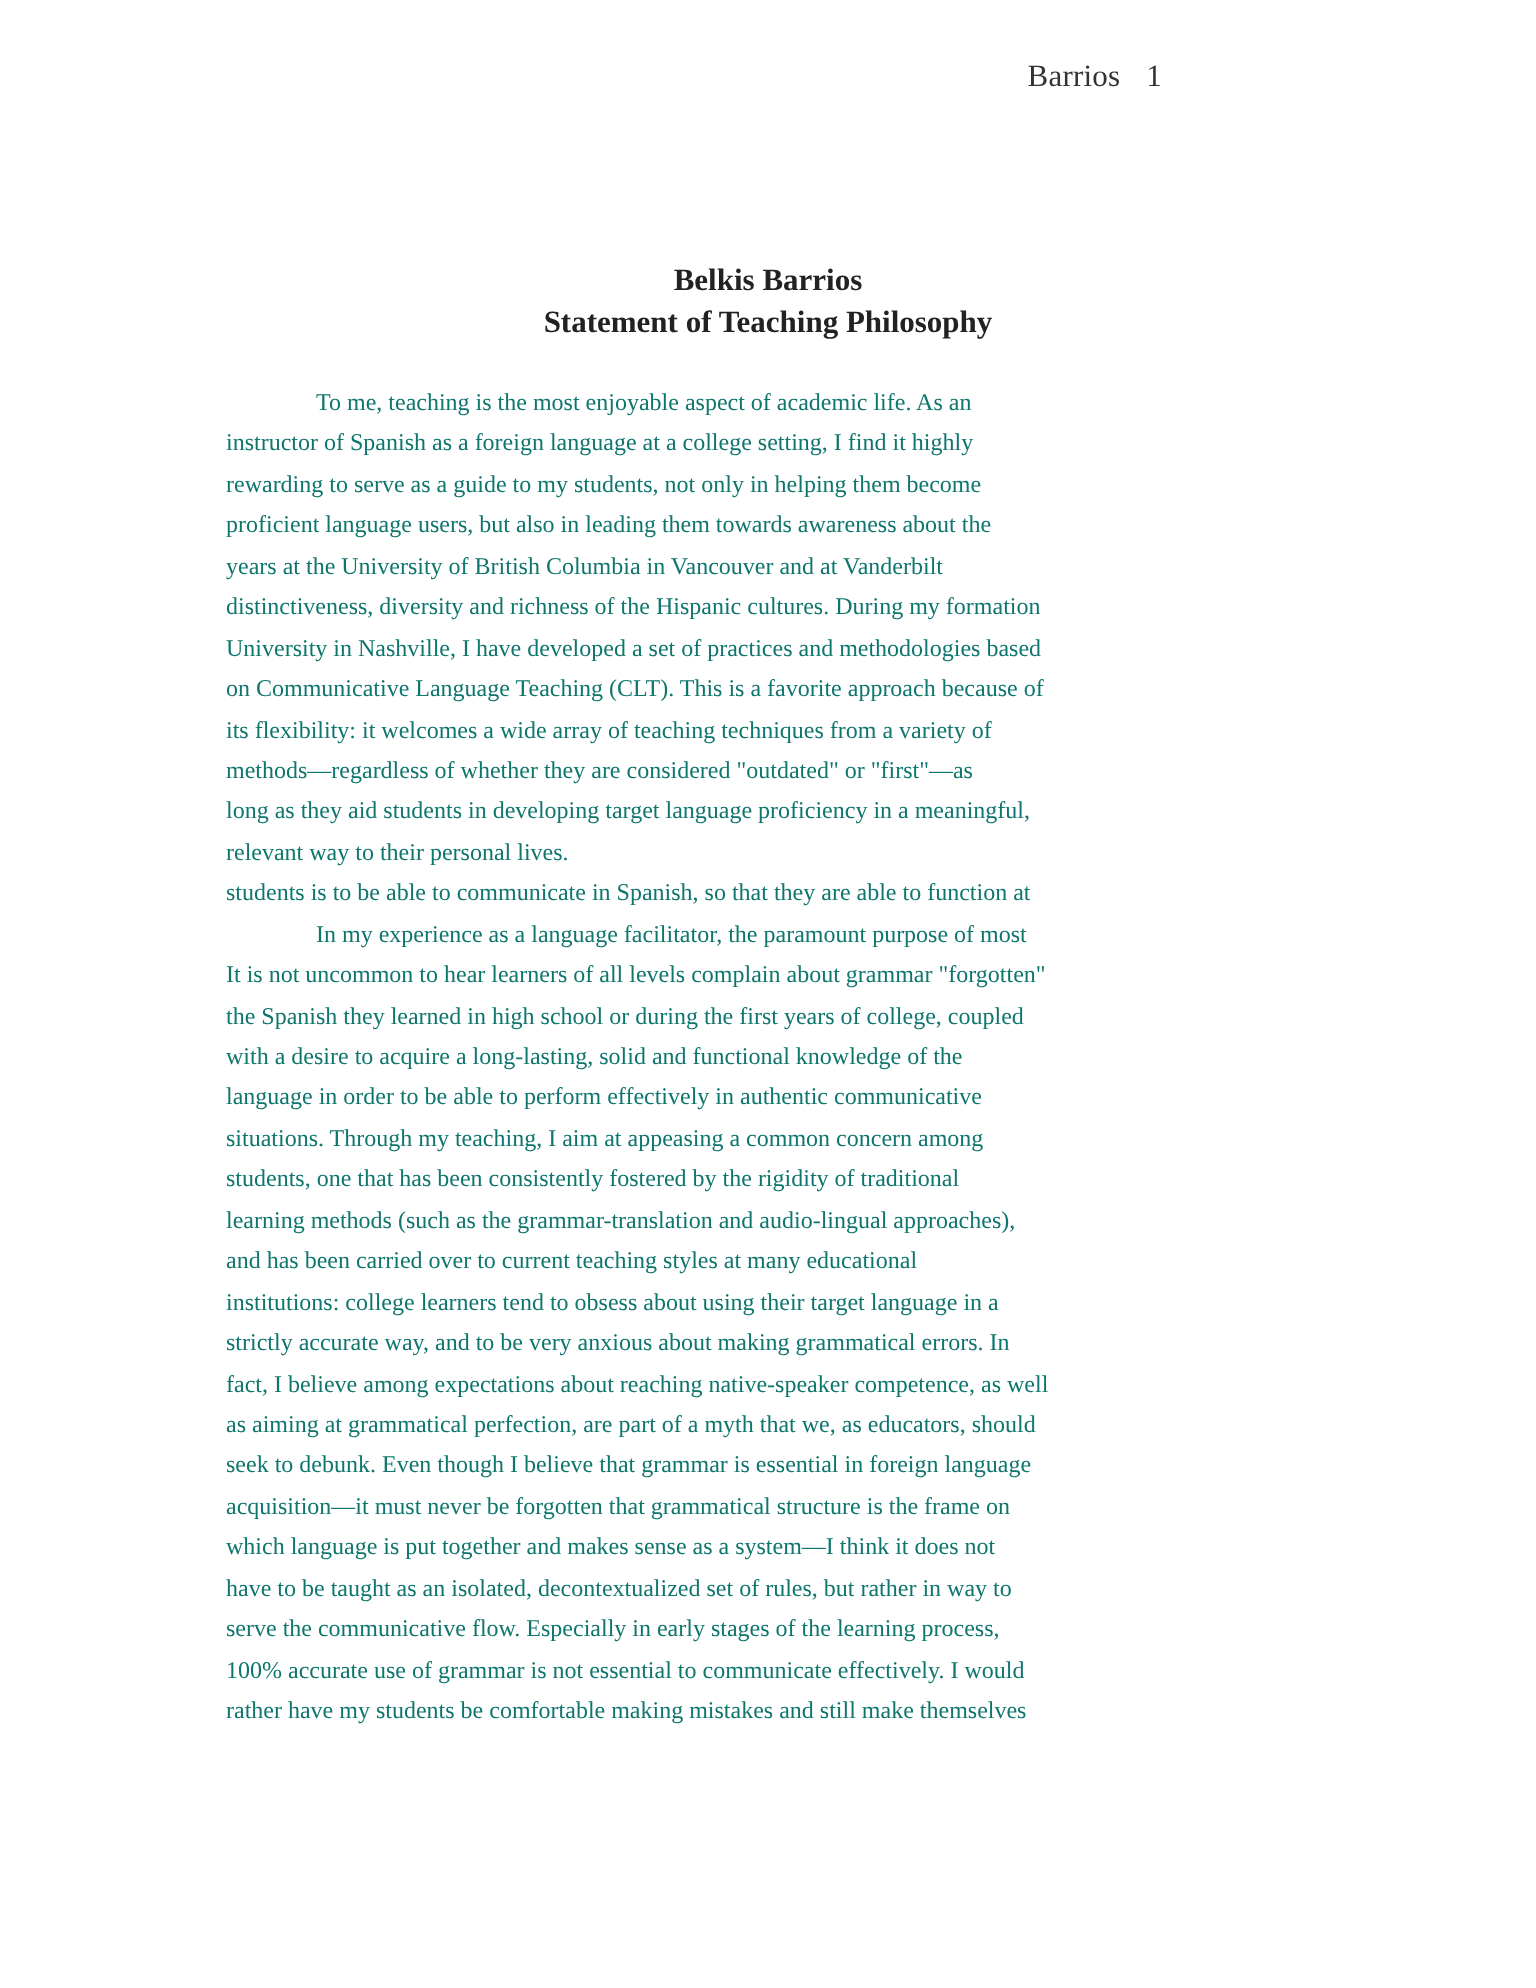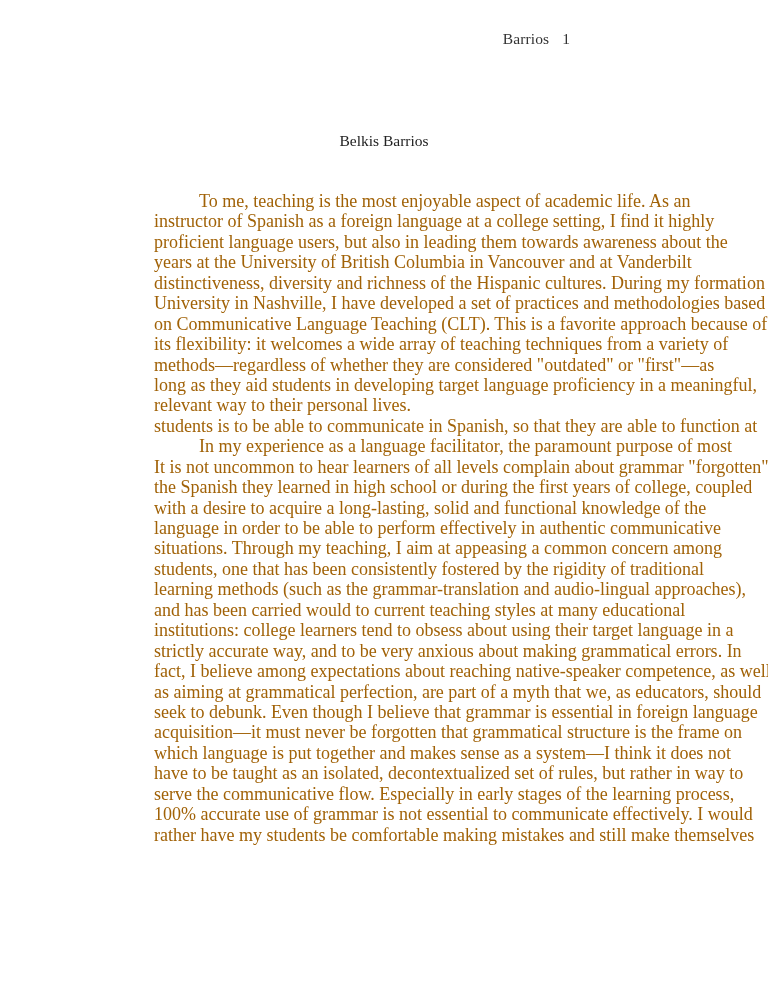--- a/index.html
+++ b/index.html
@@ -14,52 +14,52 @@
     position: relative;
     font-family: "Liberation Serif", "DejaVu Serif", serif;
     color: #2a2a2a;
   }
   .page {
     position: absolute;
     left: 0; top: 0;
     width: 672px;
     height: 994px;
     background: #ffffff;
+    padding-left: 11px;
   }
   .running-header {
     position: absolute;
     top: 30px;
     right: 102px;
     font-size: 15.5px;
     color: #333;
     letter-spacing: 0.1px;
   }
   .running-header .num {
     margin-left: 13px;
   }
   .title-block {
     position: absolute;
     top: 131px;
     left: 0;
     width: 768px;
     text-align: center;
-    font-weight: normal;
+    font-weight: bold;
     font-size: 15.5px;
     line-height: 20.5px;
     color: #222;
   }
   .body {
     position: absolute;
     top: 191px;
     left: 113px;
     width: 555px;
-    font-size: 18px;
+    font-size: 12px;
     line-height: 20.45px;
-    color: #a16207;
-    margin-left: 41px;
+    color: #0f766e;
   }
   .body .line {
     display: block;
     white-space: nowrap;
     height: 20.45px;
   }
   .body .line.indent {
     padding-left: 45px;
   }
 </style>
@@ -67,47 +67,49 @@
 <body>
 
 <div class="page">
 
   <div class="running-header">
     <span>Barrios</span><span class="num">1</span>
   </div>
 
   <div class="title-block">
     <div>Belkis Barrios</div>
+    <div>Statement of Teaching Philosophy</div>
   </div>
 
   <div class="body">
     <div>
       <span class="line indent">To me, teaching is the most enjoyable aspect of academic life. As an</span>
       <span class="line">instructor of Spanish as a foreign language at a college setting, I find it highly</span>
+      <span class="line">rewarding to serve as a guide to my students, not only in helping them become</span>
       <span class="line">proficient language users, but also in leading them towards awareness about the</span>
       <span class="line">years at the University of British Columbia in Vancouver and at Vanderbilt</span>
       <span class="line">distinctiveness, diversity and richness of the Hispanic cultures. During my formation</span>
       <span class="line">University in Nashville, I have developed a set of practices and methodologies based</span>
       <span class="line">on Communicative Language Teaching (CLT). This is a favorite approach because of</span>
       <span class="line">its flexibility: it welcomes a wide array of teaching techniques from a variety of</span>
       <span class="line">methods—regardless of whether they are considered "outdated" or "first"—as</span>
       <span class="line">long as they aid students in developing target language proficiency in a meaningful,</span>
       <span class="line">relevant way to their personal lives.</span>
     </div>
     <div>
       <span class="line">students is to be able to communicate in Spanish, so that they are able to function at</span>
       <span class="line indent">In my experience as a language facilitator, the paramount purpose of most</span>
       <span class="line">It is not uncommon to hear learners of all levels complain about grammar "forgotten"</span>
       <span class="line">the Spanish they learned in high school or during the first years of college, coupled</span>
       <span class="line">with a desire to acquire a long-lasting, solid and functional knowledge of the</span>
       <span class="line">language in order to be able to perform effectively in authentic communicative</span>
       <span class="line">situations. Through my teaching, I aim at appeasing a common concern among</span>
       <span class="line">students, one that has been consistently fostered by the rigidity of traditional</span>
       <span class="line">learning methods (such as the grammar-translation and audio-lingual approaches),</span>
-      <span class="line">and has been carried would to current teaching styles at many educational</span>
+      <span class="line">and has been carried over to current teaching styles at many educational</span>
       <span class="line">institutions: college learners tend to obsess about using their target language in a</span>
       <span class="line">strictly accurate way, and to be very anxious about making grammatical errors. In</span>
       <span class="line">fact, I believe among expectations about reaching native-speaker competence, as well</span>
       <span class="line">as aiming at grammatical perfection, are part of a myth that we, as educators, should</span>
       <span class="line">seek to debunk. Even though I believe that grammar is essential in foreign language</span>
       <span class="line">acquisition—it must never be forgotten that grammatical structure is the frame on</span>
       <span class="line">which language is put together and makes sense as a system—I think it does not</span>
       <span class="line">have to be taught as an isolated, decontextualized set of rules, but rather in way to</span>
       <span class="line">serve the communicative flow.  Especially in early stages of the learning process,</span>
       <span class="line">100% accurate use of grammar is not essential to communicate effectively. I would</span>

